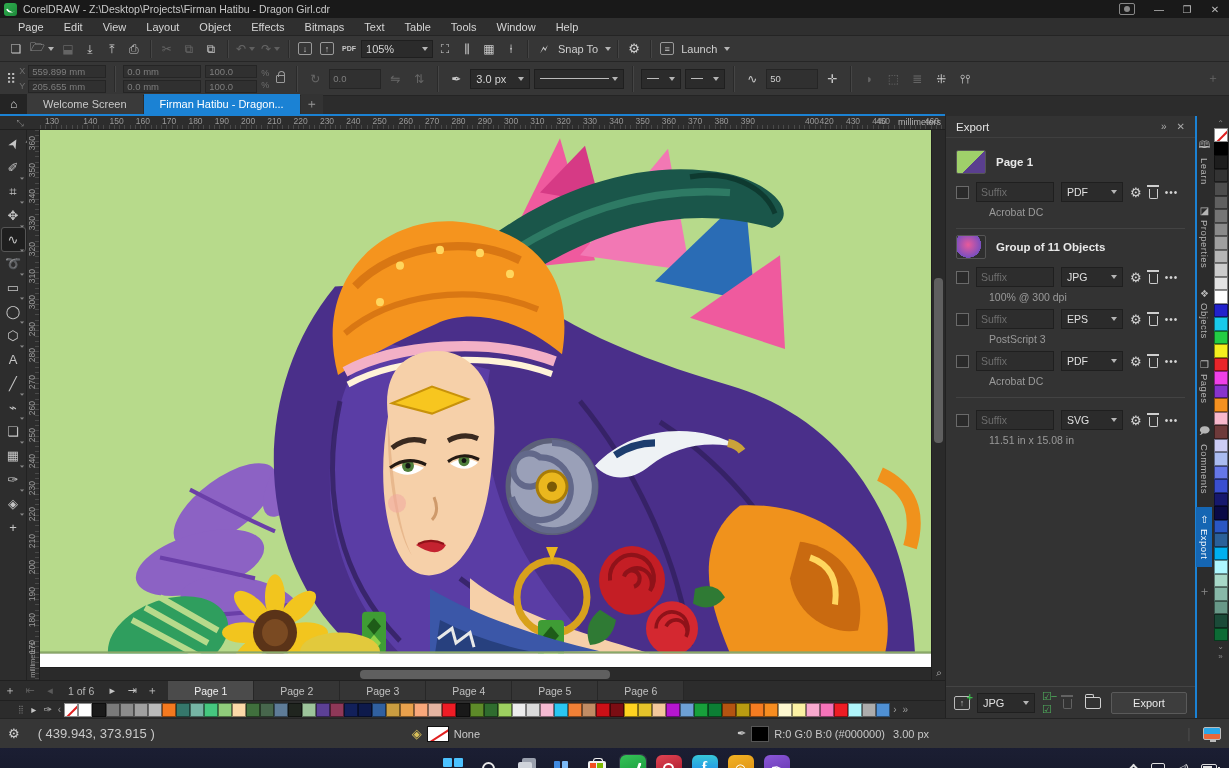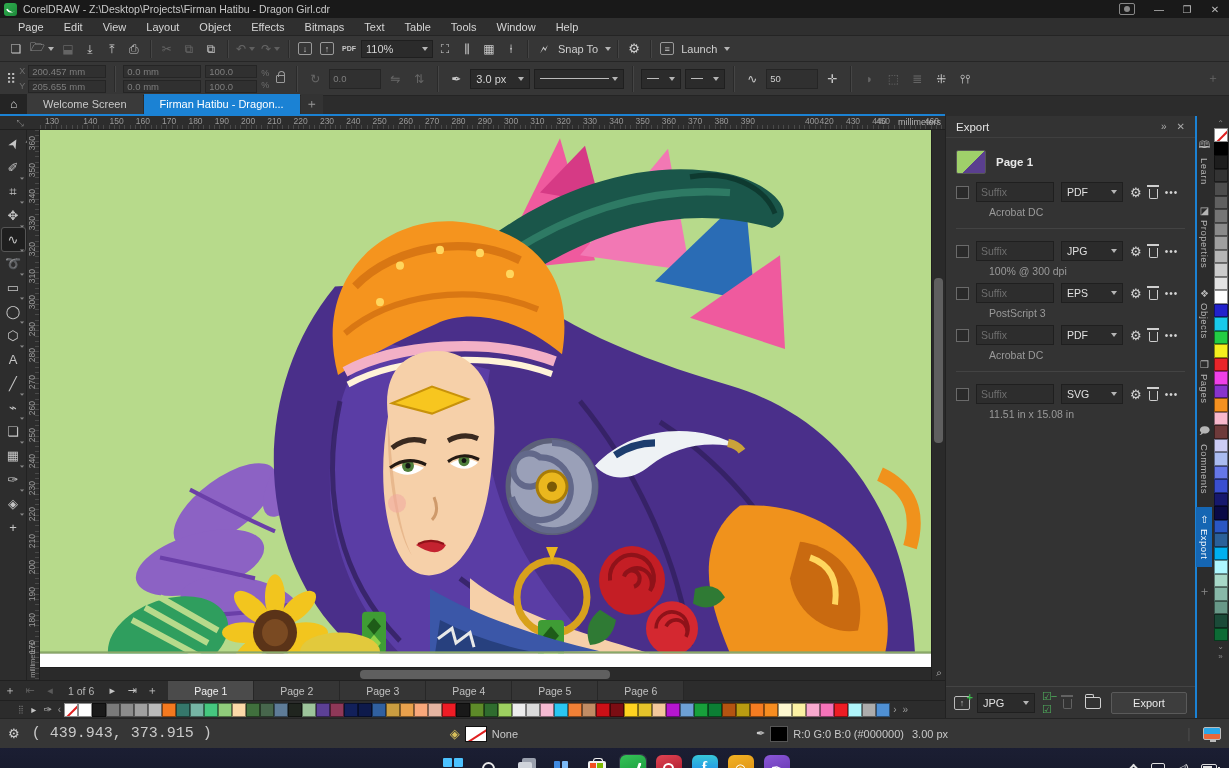--- a/index.html
+++ b/index.html
@@ -99,21 +99,21 @@
   #bottom-palette { height:18px; background:#2c2c2c; display:flex; align-items:center; padding-left:18px; border-top:1px solid #202020;}
   .pal-handle { color:#777; font-size:8px; letter-spacing:1px; margin-right:2px;}
   .pal-tool { color:#c5c5c5; font-size:10px; width:14px; text-align:center;}
   .swatch { width:14px; height:14px; border:1px solid rgba(0,0,0,.45); margin-right:0px; flex:none;}
   .swatch.none { background:#fff; position:relative; overflow:hidden;}
   .swatch.none::after { content:""; position:absolute; left:-2px; top:5px; width:22px; border-top:2px solid #e02020; transform:rotate(-45deg);}
   .pal-nav { color:#9a9a9a; font-size:10px; padding:0 3px;}
 
   
   #statusbar { height:30px; background:#363636; border-top:1px solid #242424; display:flex; align-items:center; padding:0 8px; color:#c9c9c9;}
-  #statusbar .coords { margin-left:12px; font-size:15px;font-family:Liberation Mono, monospace; }
+  #statusbar .coords { margin-left:18px; font-size:13px; }
   .fill-chip { width:22px; height:16px; background:#fff; border:1px solid #111; position:relative; overflow:hidden; margin:0 5px;}
   .fill-chip::after { content:""; position:absolute; left:-4px; top:7px; width:34px; border-top:2px solid #e02020; transform:rotate(-33deg);}
   .ol-chip { width:18px; height:16px; background:#000; border:1px solid #555; margin:0 5px;}
   .statusdiamond { color:#d8c05a; font-size:13px; }
   .monitor-icon { width:18px; height:13px; border:1px solid #bbb; border-radius:2px; background:linear-gradient(180deg,#2aa7e8 55%,#e8683a 55%); position:relative; margin-left:10px;}
   .monitor-icon::after { content:""; position:absolute; left:6px; bottom:-3px; width:6px; height:2px; background:#bbb;}
 
   
   #right-col { width:284px; display:flex; }
   #export-panel { width:250px; background:#333; border-left:1px solid #222; display:flex; flex-direction:column;}
@@ -239,21 +239,21 @@
   <span class="tbtn">
       <span class="boxicon">↓</span>
     </span>
   <span class="tbtn">
       <span class="boxicon">↑</span>
     </span>
   <span class="tbtn">
       <span class="pdf-badge">PDF</span>
     </span>
   <div class="combo" style="width:72px">
-    <span>110%</span>
+    <span>105%</span>
     <span class="caret" style="margin-left:auto"></span>
   </div>
   <span class="tbtn">⛶</span>
   <span class="tbtn">⫼</span>
   <span class="tbtn">▦</span>
   <span class="tbtn">⍿</span>
   <span class="tsep"></span>
   <span class="tbtn">🗲</span>
   <span class="tlabel">Snap To</span>
   <span class="caret"></span>
@@ -266,21 +266,21 @@
   <span class="tlabel">Launch</span>
   <span class="caret"></span>
 </div>
 
 <div id="propbar">
   <span class="dotgrid">⠿</span>
   <div class="pb-group">
     <div class="pb-fields">
       <div class="row" style="align-items:center;gap:3px">
           <span class="pb-lbl">X</span>
-        <span class="pb-field">200.457 mm</span>
+        <span class="pb-field">559.899 mm</span>
         </div>
       <div class="row" style="align-items:center;gap:3px">
           <span class="pb-lbl">Y</span>
         <span class="pb-field">205.655 mm</span>
         </div>
     </div>
   </div>
   <span class="tsep" style="height:26px"></span>
   <div class="pb-fields">
     <span class="pb-field">0.0 mm</span>
@@ -687,20 +687,24 @@
                 <span>PDF</span>
                 <span class="caret"></span>
               </div>
               <span class="exp-icon">⚙</span>
               <span class="trash"></span>
               <span class="dots3">•••</span>
             </div>
             <div class="exp-detail">Acrobat DC</div>
           </div>
           <div class="exp-group">
+            <div class="exp-title-row">
+              <div class="exp-thumb" style="background: radial-gradient(circle at 40% 40%, rgb(232, 90, 154), rgb(122, 79, 192) 60%, rgb(47, 47, 47) 61%);"></div>
+              <span class="exp-name">Group of 11 Objects</span>
+            </div>
             <div class="exp-row">
               <span class="exp-check"></span>
               <input class="exp-suffix" placeholder="Suffix" style="">
               <div class="exp-format">
                 <span>JPG</span>
                 <span class="caret"></span>
               </div>
               <span class="exp-icon">⚙</span>
               <span class="trash"></span>
               <span class="dots3">•••</span>

